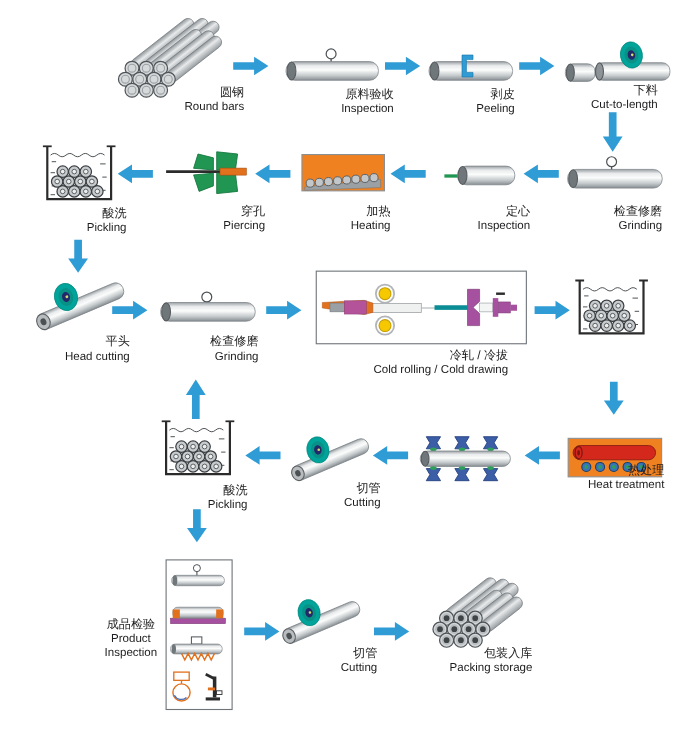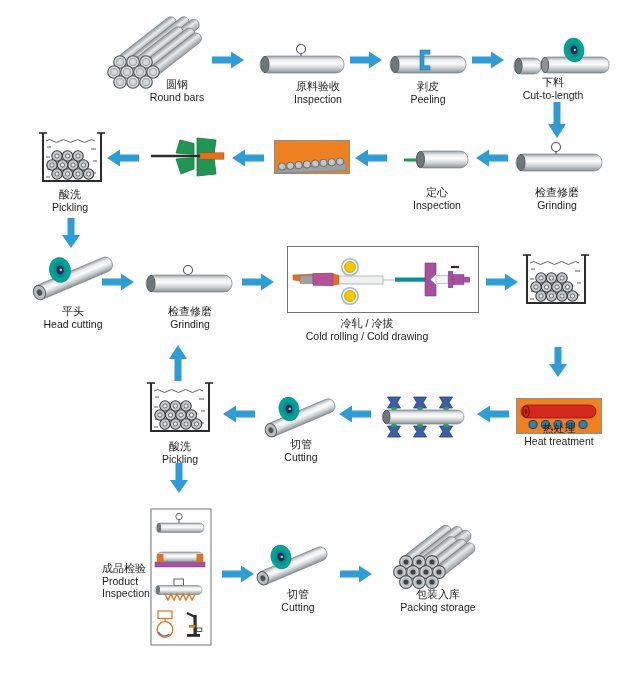--- a/index.html
+++ b/index.html
@@ -1,22 +1,22 @@
 <!DOCTYPE html>
 <html><head>
 <meta charset="utf-8">
 <style>
   html,body{margin:0;padding:0;background:#fff;}
   #stage{position:relative;width:635px;height:674px;background:#fff;overflow:hidden;
          font-family:"Liberation Sans","DejaVu Sans",sans-serif;color:#1d1d1f;}
   .node,.a,.lbl{position:absolute;}
-  .lbl{text-align:center;line-height:1.18;}
+  .lbl{text-align:right;line-height:1.18;}
   .lbl .zh{display:block;font-size:11px;}
   .lbl .en{display:block;font-size:10.5px;}
-  .lbl.left{text-align:left;margin-left:12px;}
+  .lbl.left{text-align:center;}
   svg{display:block;overflow:visible;}
 </style>
 </head>
 <body>
 <div id="stage">
 
 <svg width="0" height="0" style="position:absolute">
   <defs>
     <linearGradient id="pipeG" x1="0" y1="0" x2="0" y2="1">
       <stop offset="0" stop-color="#9aa0a4"></stop>
@@ -180,33 +180,41 @@
     <circle cx="16.3" cy="25.8" r="3.7" fill="#c3c7c9" stroke="#5c6165" stroke-width="0.9"></circle>
     <circle cx="24.6" cy="25.1" r="3.7" fill="#c3c7c9" stroke="#5c6165" stroke-width="0.9"></circle>
     <circle cx="32.9" cy="24.4" r="3.7" fill="#c3c7c9" stroke="#5c6165" stroke-width="0.9"></circle>
     <circle cx="41.2" cy="23.6" r="3.7" fill="#c3c7c9" stroke="#5c6165" stroke-width="0.9"></circle>
     <circle cx="49.5" cy="22.9" r="3.7" fill="#c3c7c9" stroke="#5c6165" stroke-width="0.9"></circle>
     <circle cx="57.8" cy="22.2" r="3.7" fill="#c3c7c9" stroke="#5c6165" stroke-width="0.9"></circle>
     <circle cx="66" cy="21.5" r="3.7" fill="#c3c7c9" stroke="#5c6165" stroke-width="0.9"></circle>
   </g>
 </svg>
     </div>
+<div class="lbl" style="left:265px;top:186px;width:90px">
+  <span class="zh">加热</span>
+  <span class="en">Heating</span>
+</div>
 
 <div class="node" style="left:150px;top:134px">
 <svg width="84" height="52">
   <line x1="1" y1="22" x2="52" y2="22" stroke="#2b2b2b" stroke-width="2.4"></line>
   <g>
     <polygon points="30,6 44,9.5 44,20.5 26,19" fill="#219653" stroke="#14773f" stroke-width="0.8"></polygon>
     <polygon points="47,4 66,6 64,20.5 47,20.5" fill="#219653" stroke="#14773f" stroke-width="0.8"></polygon>
     <polygon points="26,25 44,23.5 44,35 31,40" fill="#219653" stroke="#14773f" stroke-width="0.8"></polygon>
     <polygon points="47,23.5 64,23.5 66,40 47,42" fill="#219653" stroke="#14773f" stroke-width="0.8"></polygon>
   </g>
   <rect x="50" y="18.8" width="24" height="6.4" fill="#e2711d" stroke="#a54a0d" stroke-width="0.5"></rect>
 </svg>
     </div>
+<div class="lbl" style="left:151px;top:186px;width:90px">
+  <span class="zh">穿孔</span>
+  <span class="en">Piercing</span>
+</div>
 
 <div class="node" style="left:38px;top:130px">
 <svg width="68" height="56">
   <line x1="1" y1="3" x2="9" y2="3" stroke="#2b2b2b" stroke-width="1.6"></line>
         <line x1="59" y1="3" x2="67" y2="3" stroke="#2b2b2b" stroke-width="1.6"></line>
   <polyline points="5,3 5,51 63,51 63,3" fill="none" stroke="#2b2b2b" stroke-width="2"></polyline>
   <path d="M8,11 q3.5,-3 7,0 t7,0 t7,0 t7,0 t7,0 t7,0 t7,0" fill="none" stroke="#4c5154" stroke-width="0.9"></path>
   <g stroke="#4c5154" stroke-width="0.9">
           <line x1="9" y1="17" x2="13" y2="17"></line>
           <line x1="53" y1="19" x2="58" y2="19"></line>

